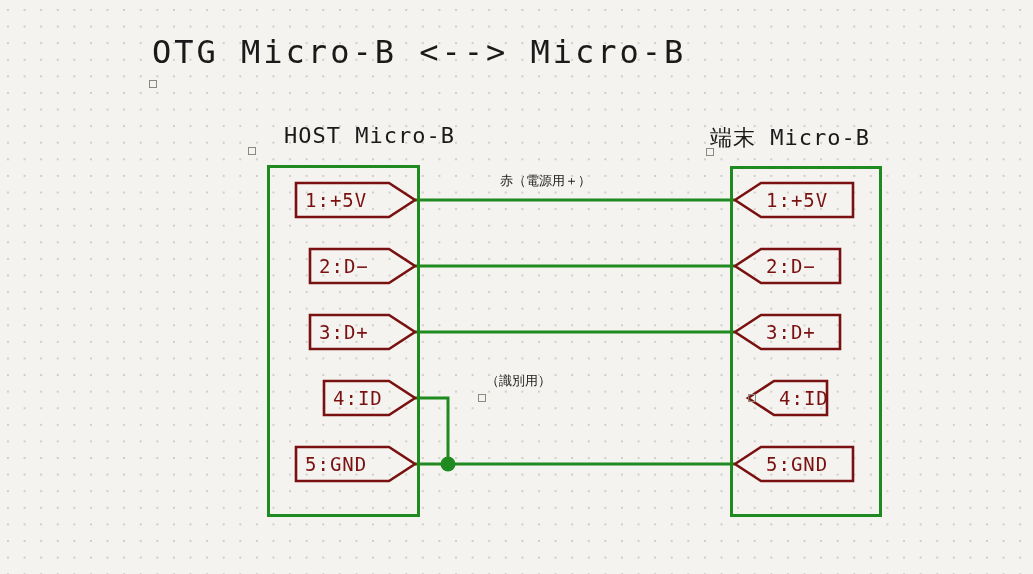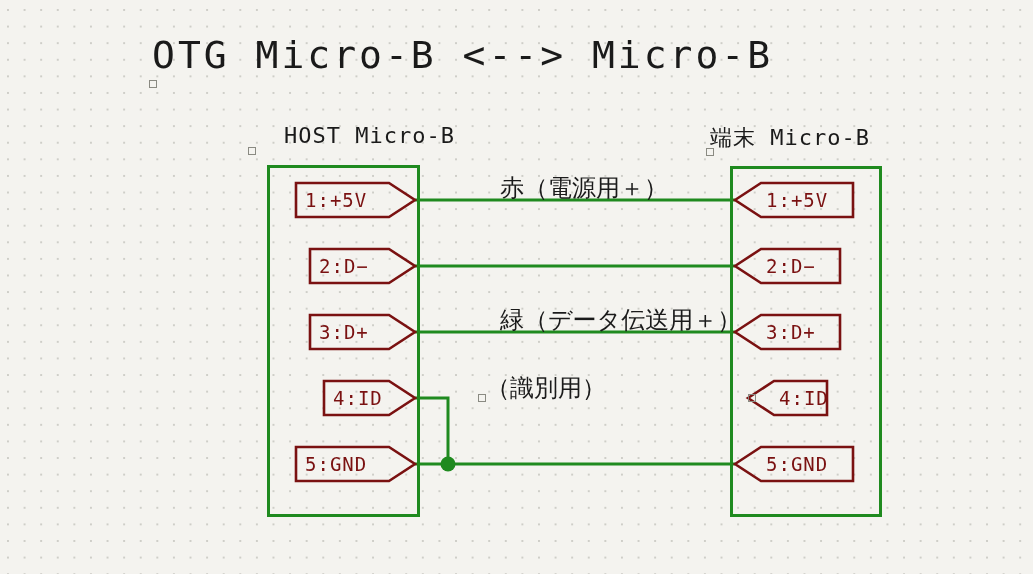--- a/index.html
+++ b/index.html
@@ -27,36 +27,36 @@
     height: 574px;
   }
   .txt {
     position: absolute;
     white-space: nowrap;
     color: #1a1a1a;
     font-family: "DejaVu Sans Mono", "Liberation Mono", monospace;
     letter-spacing: 0.5px;
   }
   #title {
-    font-size: 38px;
+    font-size: 32px;
     letter-spacing: 3px;
     left: 152px;
     top: 33px;
     font-weight: 400;
   }
   .conn-title {
     font-size: 22px;
     letter-spacing: 1px;
     top: 123px;
   }
   #left-conn-title { left: 252px; margin-left: 32px; }
   #right-conn-title { left: 710px; }
 
   .wire-label {
-    font-size: 24px;
+    font-size: 13px;
     letter-spacing: 0px;
     font-family: "DejaVu Sans", "Liberation Sans", sans-serif;
   }
   .pin-text {
     position: absolute;
     color: #7a1111;
     font-size: 19px;
     letter-spacing: 1px;
     white-space: nowrap;
     font-family: "DejaVu Sans Mono", "Liberation Mono", monospace;
@@ -122,17 +122,16 @@
   <div class="pin-text" style="left:305px; top:453px;">5:GND</div>
 
   <div class="pin-text" style="left:766px; top:189px;">1:+5V</div>
   <div class="pin-text" style="left:766px; top:255px;">2:D−</div>
   <div class="pin-text" style="left:766px; top:321px;">3:D+</div>
   <div class="pin-text" style="left:779px; top:387px;">4:ID</div>
   <div class="pin-text" style="left:766px; top:453px;">5:GND</div>
   <div class="marker" style="left:748px; top:394px;"></div>
 
   <div class="txt wire-label" style="left:500px; top:172px;">赤（電源用＋）</div>
-  <div class="txt wire-label" style="left:500px; top:304px;">緑（データ伝送用＋）</div>
   <div class="txt wire-label" style="left:486px; top:372px;">（識別用）</div>
   <div class="marker" style="left:478px; top:394px;"></div>
 
 </div>
 
 </body></html>

